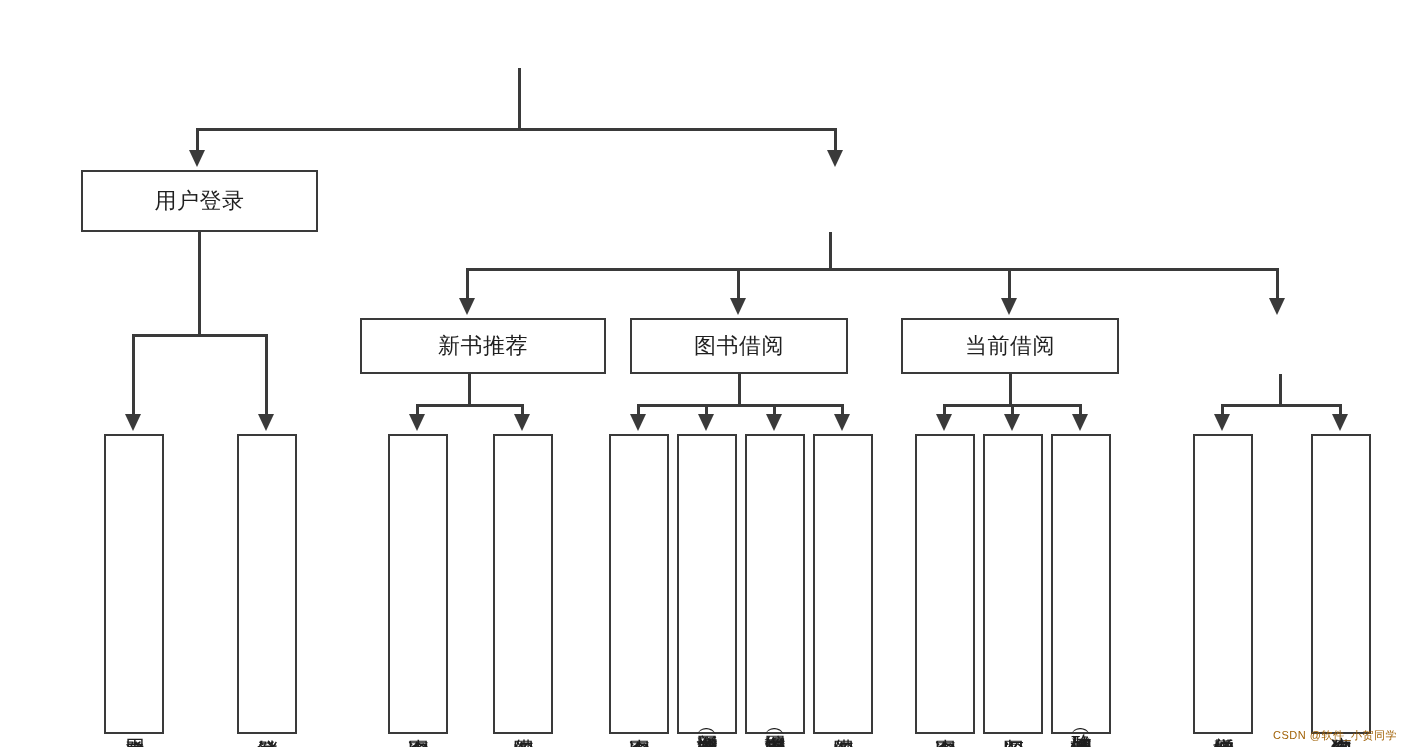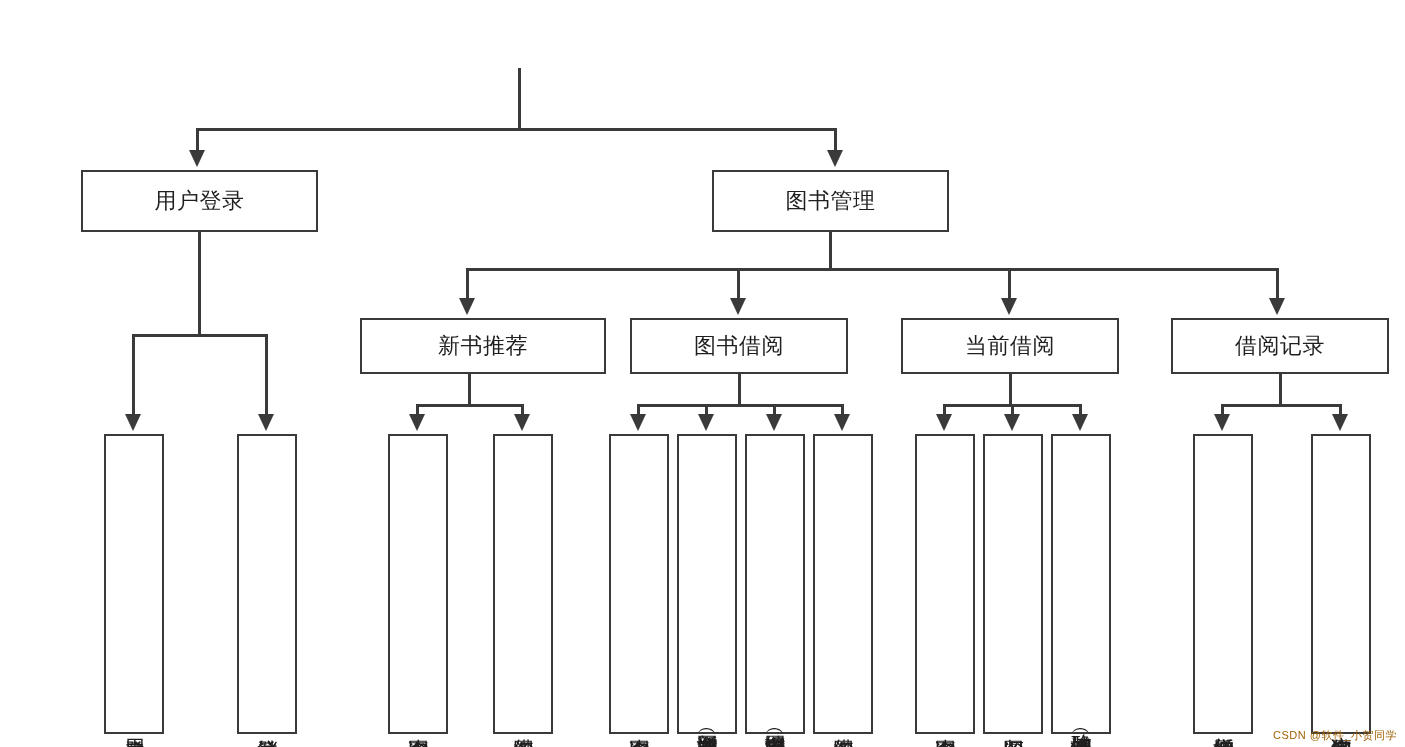--- a/index.html
+++ b/index.html
@@ -96,23 +96,20 @@
   <div class="conn vline" style="left:196px; top:128px; width:2.5px; height:24px;"></div>
   <div class="arrow" style="left:189px; top:150px;"></div>
 
   <div class="conn vline" style="left:834px; top:128px; width:2.5px; height:24px;"></div>
   <div class="arrow" style="left:827px; top:150px;"></div>
 
   <div class="node" style="left:81px; top:170px; width:237px; height:62px;">
     <span class="node-label">用户登录</span>
   </div>
 
-  <div class="node" style="left:712px; top:170px; width:237px; height:62px;">
-    <span class="node-label">图书管理</span>
-  </div>
 
   <div class="conn vline" style="left:198px; top:232px; width:2.5px; height:104px;"></div>
   <div class="conn hline" style="left:132px; top:334px; width:135px; height:2.5px;"></div>
   <div class="conn vline" style="left:132px; top:334px; width:2.5px; height:82px;"></div>
   <div class="arrow" style="left:125px; top:414px;"></div>
   <div class="conn vline" style="left:265px; top:334px; width:2.5px; height:82px;"></div>
   <div class="arrow" style="left:258px; top:414px;"></div>
 
   <div class="node leaf" style="left:104px; top:434px; width:60px; height:300px;">
     <span class="node-label">用户登录</span>
@@ -137,23 +134,20 @@
   <div class="arrow" style="left:1269px; top:298px;"></div>
 
   <div class="node" style="left:360px; top:318px; width:246px; height:56px;">
     <span class="node-label">新书推荐</span>
   </div>
   <div class="node" style="left:901px; top:318px; width:218px; height:56px;">
     <span class="node-label">当前借阅</span>
   </div>
   <div class="node" style="left:630px; top:318px; width:218px; height:56px;">
     <span class="node-label">图书借阅</span>
-  </div>
-  <div class="node" style="left:1171px; top:318px; width:218px; height:56px;">
-    <span class="node-label">借阅记录</span>
   </div>
 
   <div class="conn vline" style="left:468px; top:374px; width:2.5px; height:32px;"></div>
   <div class="conn hline" style="left:416px; top:404px; width:107px; height:2.5px;"></div>
   <div class="conn vline" style="left:416px; top:404px; width:2.5px; height:12px;"></div>
   <div class="arrow" style="left:409px; top:414px;"></div>
   <div class="conn vline" style="left:521px; top:404px; width:2.5px; height:12px;"></div>
   <div class="arrow" style="left:514px; top:414px;"></div>
 
   <div class="node leaf" style="left:388px; top:434px; width:60px; height:300px;">

